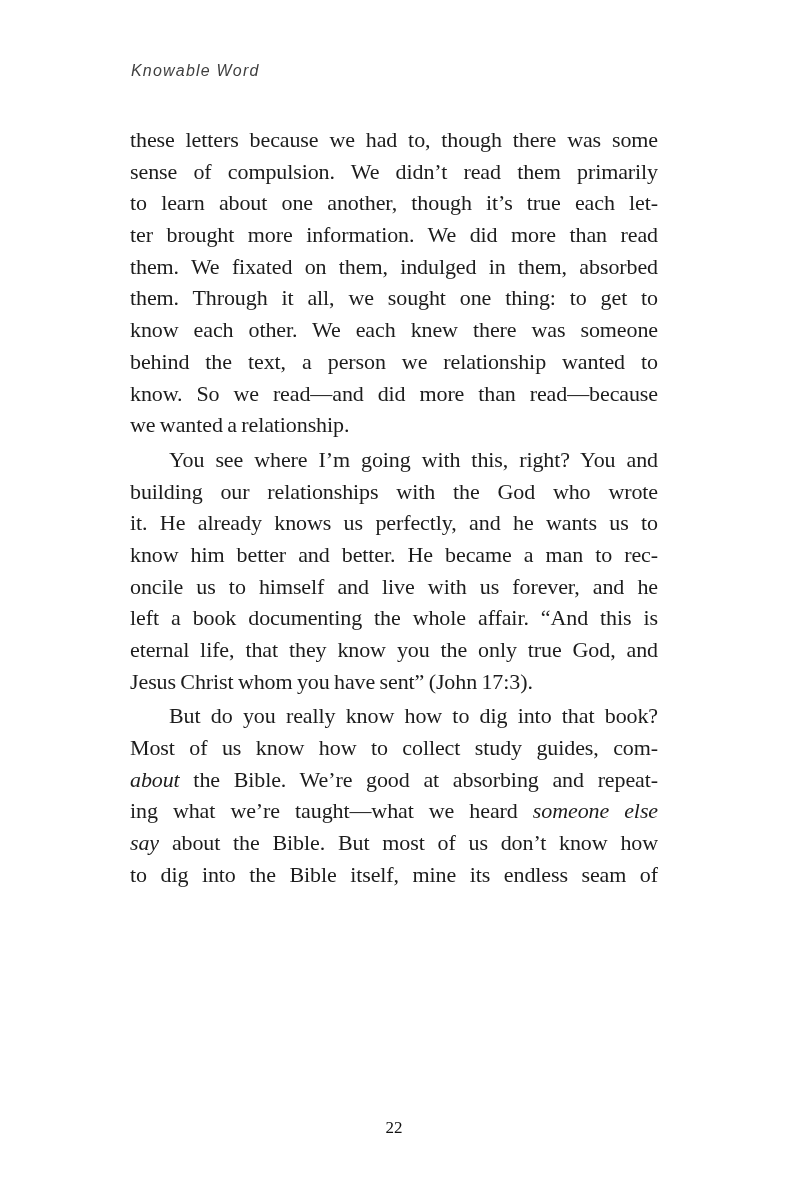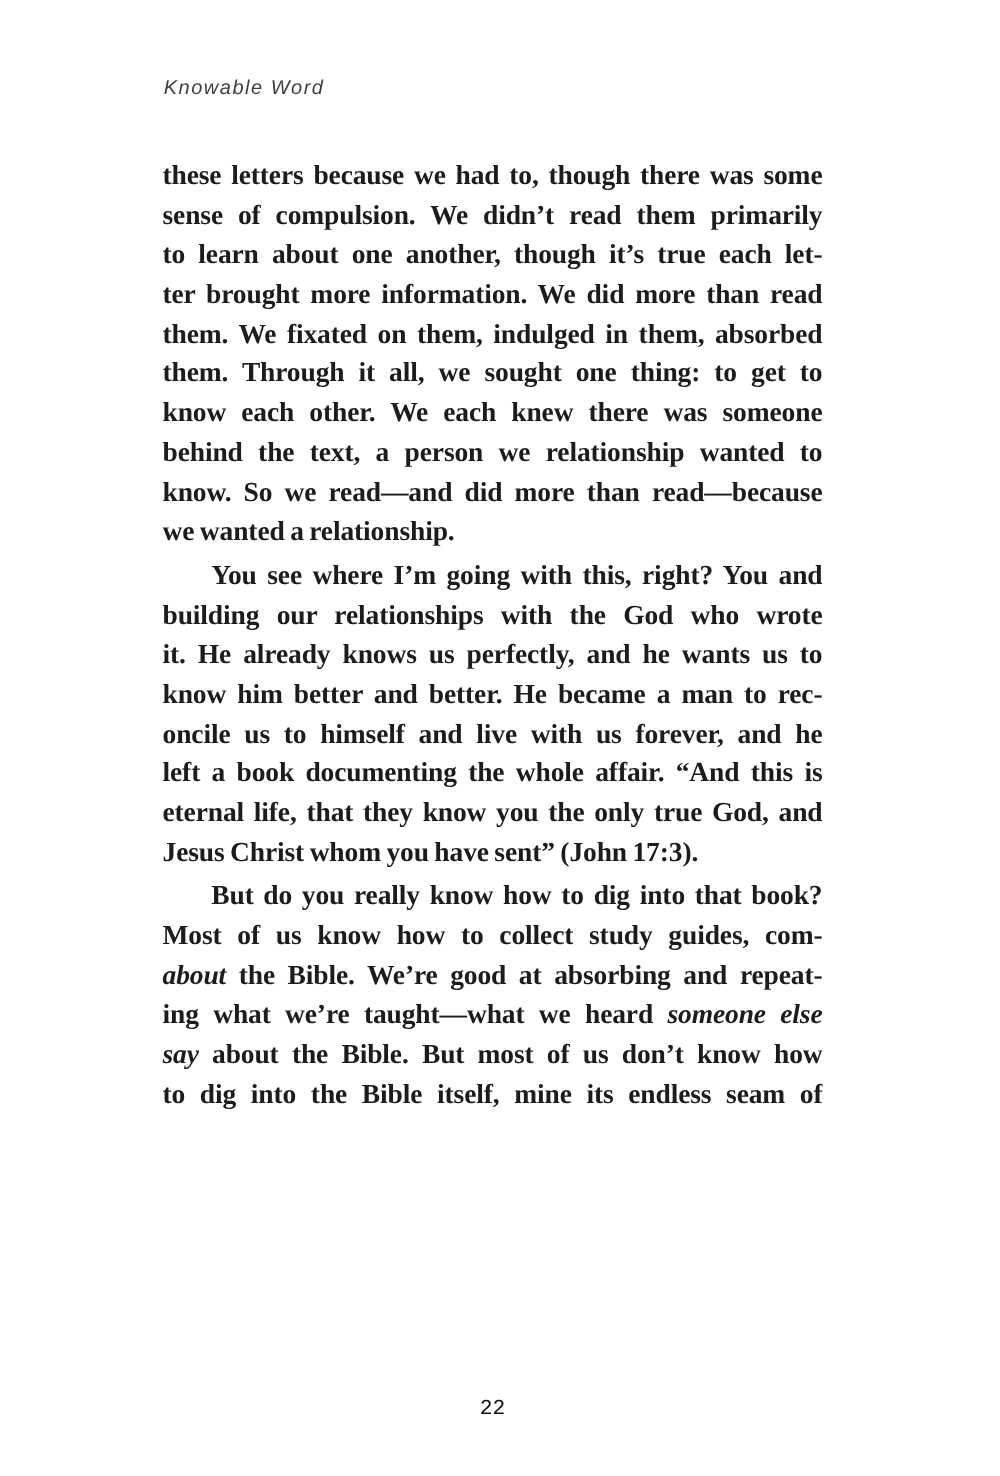--- a/index.html
+++ b/index.html
@@ -29,21 +29,20 @@
     position: absolute;
     left: 130px;
     top: 124px;
     width: 528px;
     font-family: "Liberation Serif", serif;
     font-size: 22px;
     line-height: 31.7px;
     color: var(--text-color, #1c1c1c);
     letter-spacing: -0.1px;
     word-spacing: -1px;
-    font-weight: bold;
   }
   .para + .para {
     margin-top: 3px;
   }
   .line {
     text-align: justify;
     text-align-last: justify;
     height: 31.7px;
     overflow: hidden;
     white-space: nowrap;
@@ -56,21 +55,21 @@
   }
   .line .italic {
     font-style: italic;
   }
   .page-number {
     position: absolute;
     left: 0;
     top: 1118px;
     width: 788px;
     text-align: center;
-    font-family: Liberation Mono, monospace;
+    font-family: Liberation Serif, serif;
     font-size: 17px;
     color: var(--pagenum-color, #111111);
   }
 </style>
 </head>
 <body>
 
 <div class="page">
   <div class="running-header">Knowable Word</div>
 

